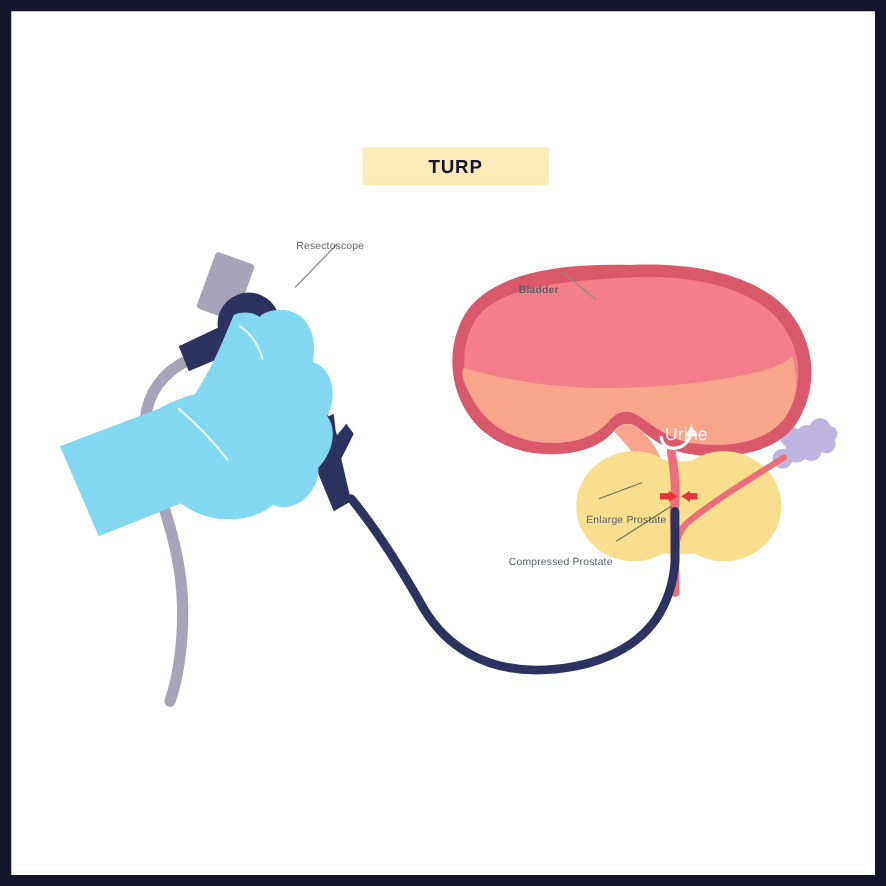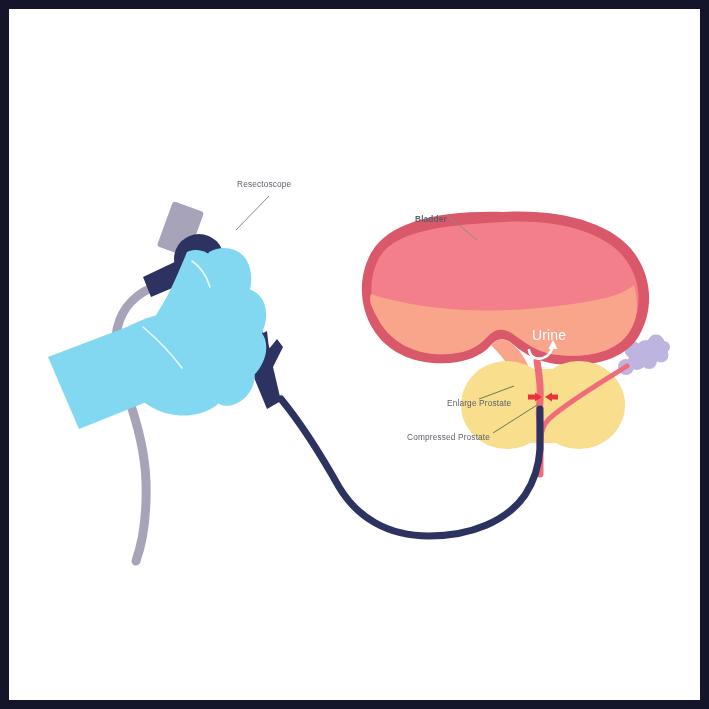--- a/index.html
+++ b/index.html
@@ -45,25 +45,26 @@
     font-family: "Liberation Sans", sans-serif;
   }
   
   .anno {
     position: absolute;
     font-size: 8.3px;
     color: #5b5f68;
     font-family: "Liberation Sans", sans-serif;
     white-space: nowrap;
     letter-spacing: 0.15px;
+    margin-top: 12px;
   }
   #lbl-resectoscope { left: 228px; top: 170px; }
   #lbl-bladder     { left: 406px; top: 205px; font-weight: bold; }
   #lbl-urine       { left: 523px; top: 318px; color:#ffffff; font-size:14px; }
-  #lbl-prostate    { left: 398px; top: 389px; padding-left: 40px; }
+  #lbl-prostate    { left: 420px; top: 389px; padding-left: 40px; }
   #lbl-urethra     { left: 398px; top: 423px; }
   svg { display: block; }
 </style>
 </head>
 <body>
 
 <div id="frame">
 
   <svg id="canvas" viewBox="0 0 691 691" xmlns="http://www.w3.org/2000/svg">
 
@@ -233,20 +234,23 @@
     </g>
 
     <g>
       <line x1="227" y1="221" x2="260" y2="187" stroke="#8a8a8a" stroke-width="1"></line>
       <line x1="468" y1="231" x2="440" y2="208" stroke="#8a8a8a" stroke-width="1"></line>
       <line x1="470" y1="390" x2="505" y2="377" stroke="#6d7a52" stroke-width="1"></line>
       <line x1="484" y1="424" x2="528" y2="396" stroke="#6d7a52" stroke-width="1"></line>
     </g>
   </svg>
 
+  <div id="title-banner">
+    <span class="title-text">TURP</span>
+  </div>
 
   <div class="anno" id="lbl-resectoscope">Resectoscope</div>
   <div class="anno" id="lbl-bladder">Bladder</div>
   <div class="anno" id="lbl-urine">Urine</div>
   <div class="anno" id="lbl-prostate">Enlarge Prostate</div>
   <div class="anno" id="lbl-urethra">Compressed Prostate</div>
 
 </div>
 
 </body></html>

